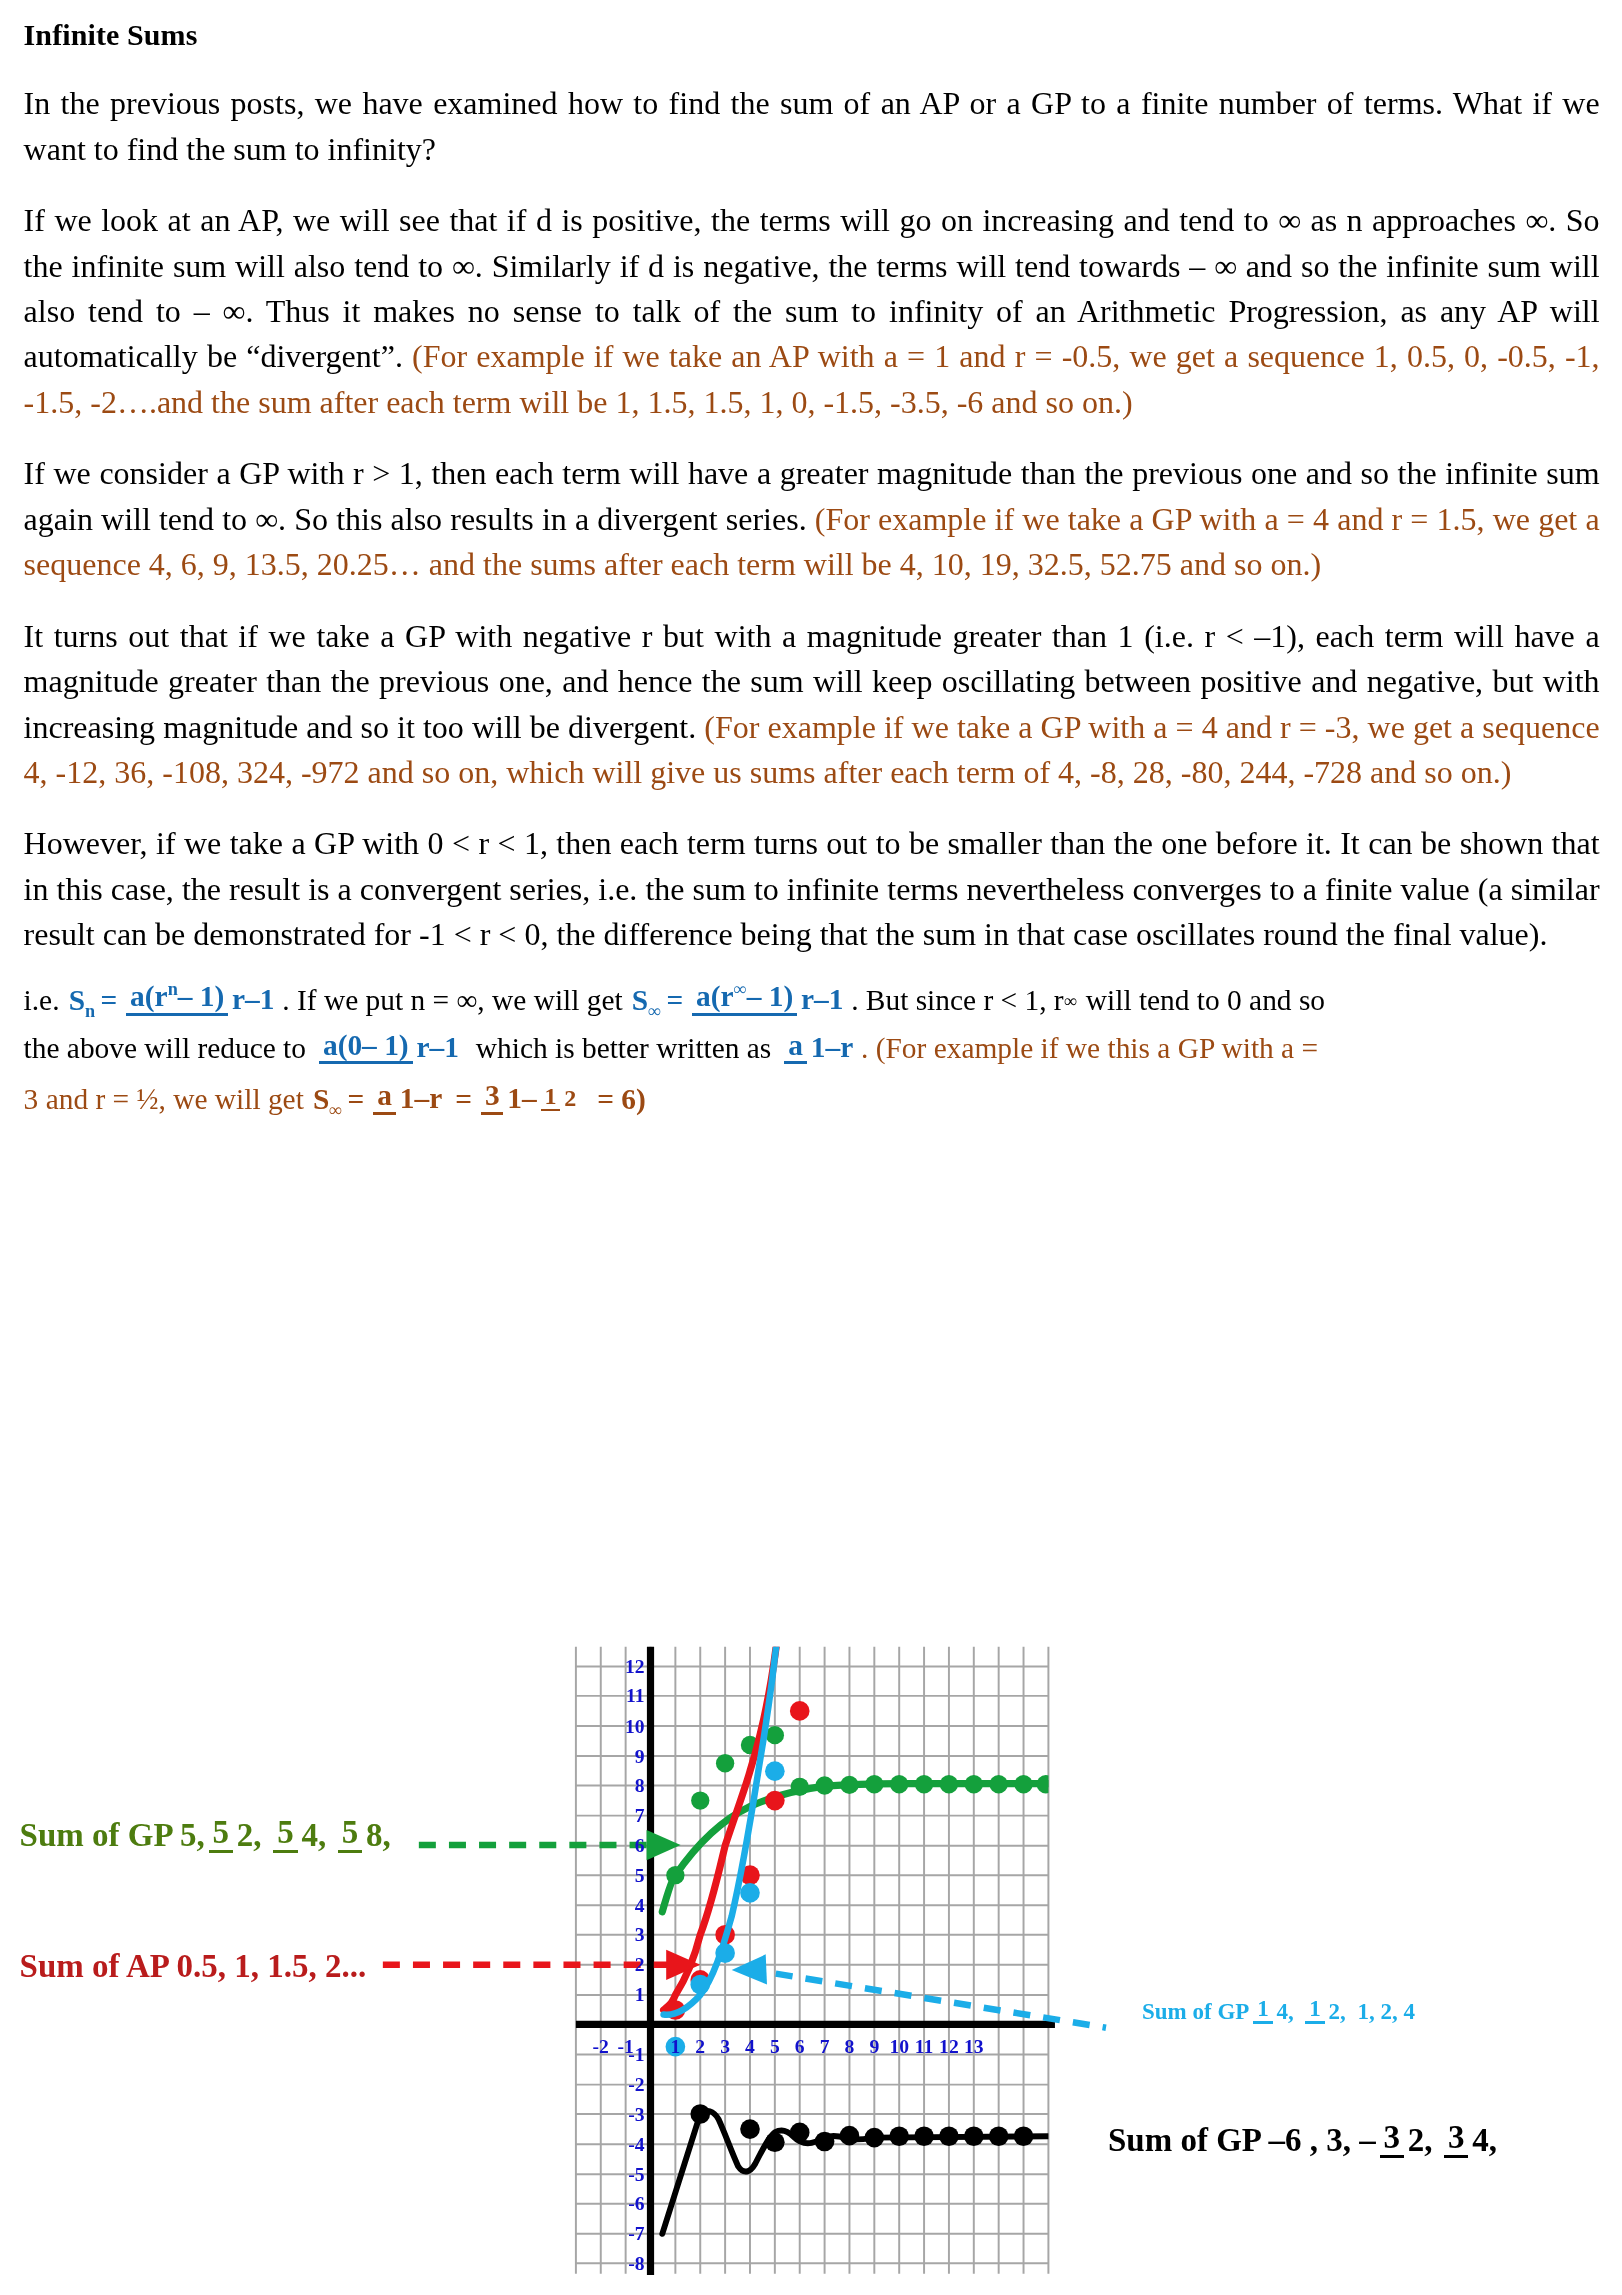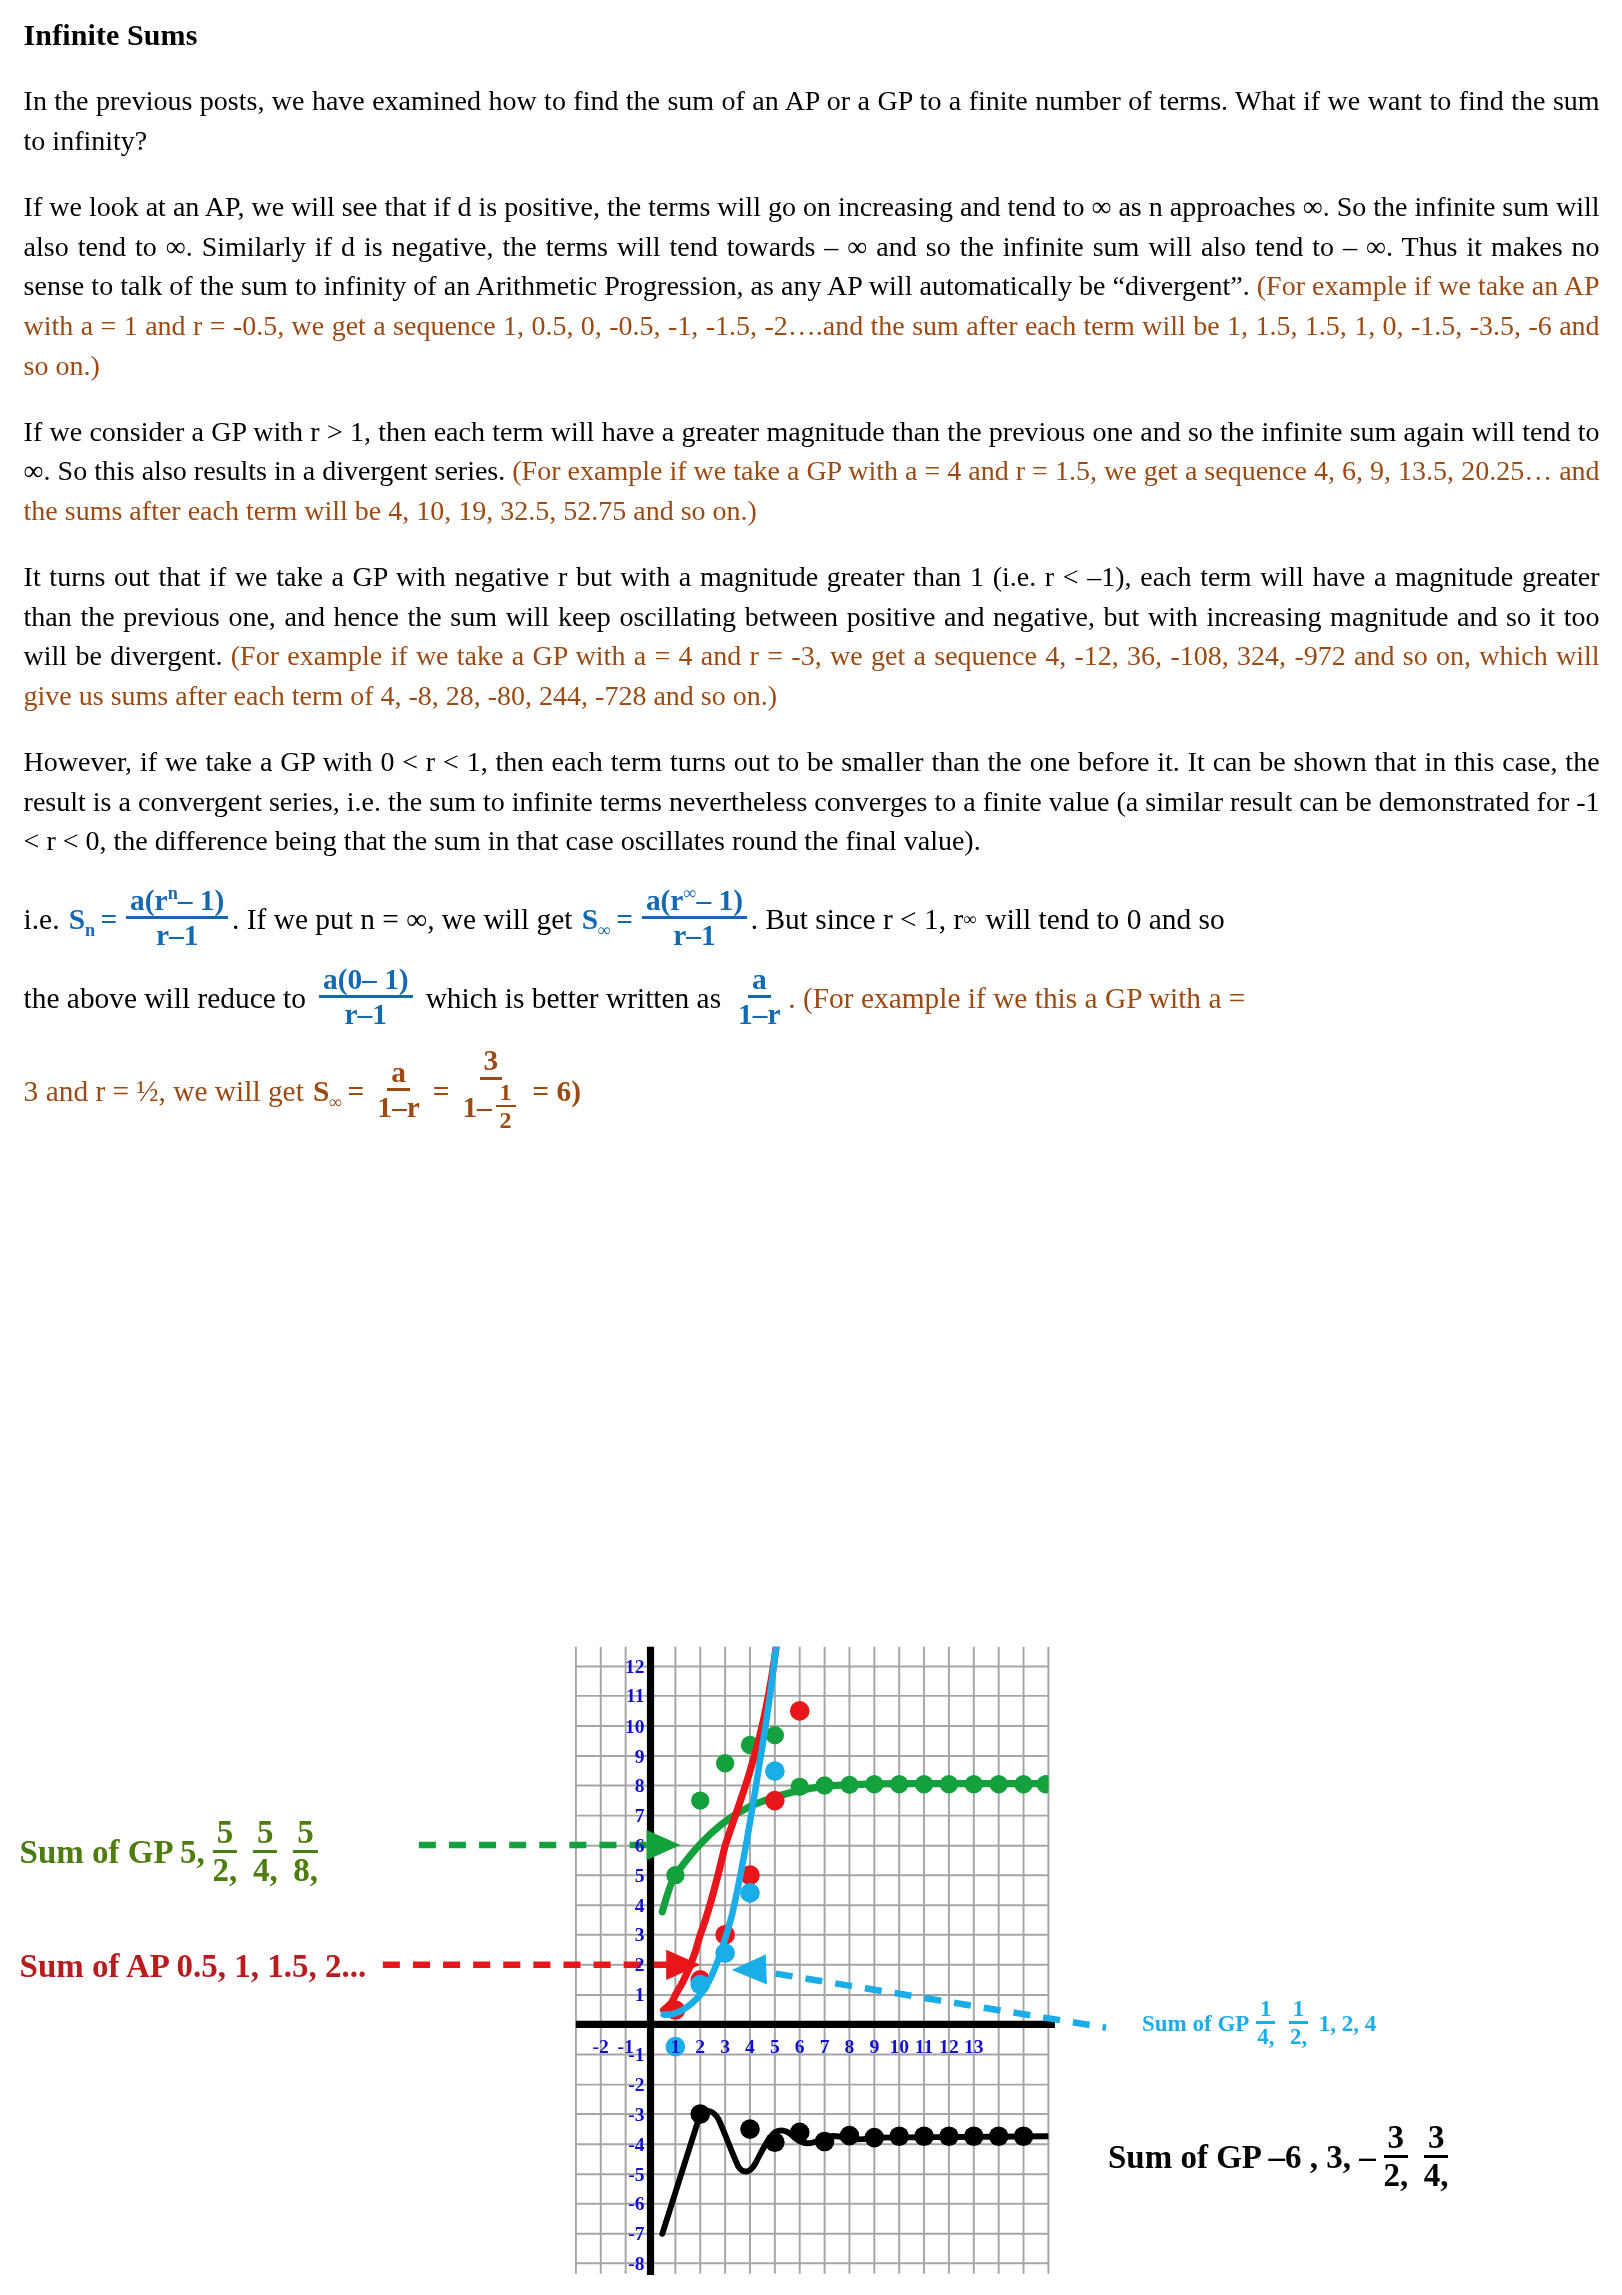--- a/index.html
+++ b/index.html
@@ -10,29 +10,29 @@
     position:relative;
     overflow:hidden;
   }
   .page { position:relative; width:1550px; height:2295px; padding:0; box-sizing:border-box; }
   .content { position:absolute; left:23.6px; top:18.3px; width:1576px; }
 
   h1.title {
     font-size:30px; font-weight:bold; margin:0 0 29px 0; letter-spacing:0.1px;
   }
   p.para {
-    font-size:28px; line-height:1.42; margin:0 0 26px 0;
+    font-size:32px; line-height:1.42; margin:0 0 26px 0;
     text-align:justify; text-justify:inter-word;
   }
   .brown { color:#9C4A13; }
   .blue  { color:#1569B0; }
 
   
   .frac {
-    display:inline-flex; flex-direction:column; align-items:center;
+    display:inline-flex; align-items:center;
     vertical-align:middle; line-height:1.0; margin:0 3.9px;
     position:relative; top:-1.3px;
   }
   .frac > .num { padding:0 3.9px 1.3px 3.9px; }
   .frac > .den { padding:1.3px 3.9px 0 3.9px; }
   .frac.barred > .num { border-bottom:3.3px solid currentColor; }
   .frac.thin > .num { border-bottom:2.6px solid currentColor; }
   .bold { font-weight:bold; }
   .small-frac { font-size:0.82em; }
 

